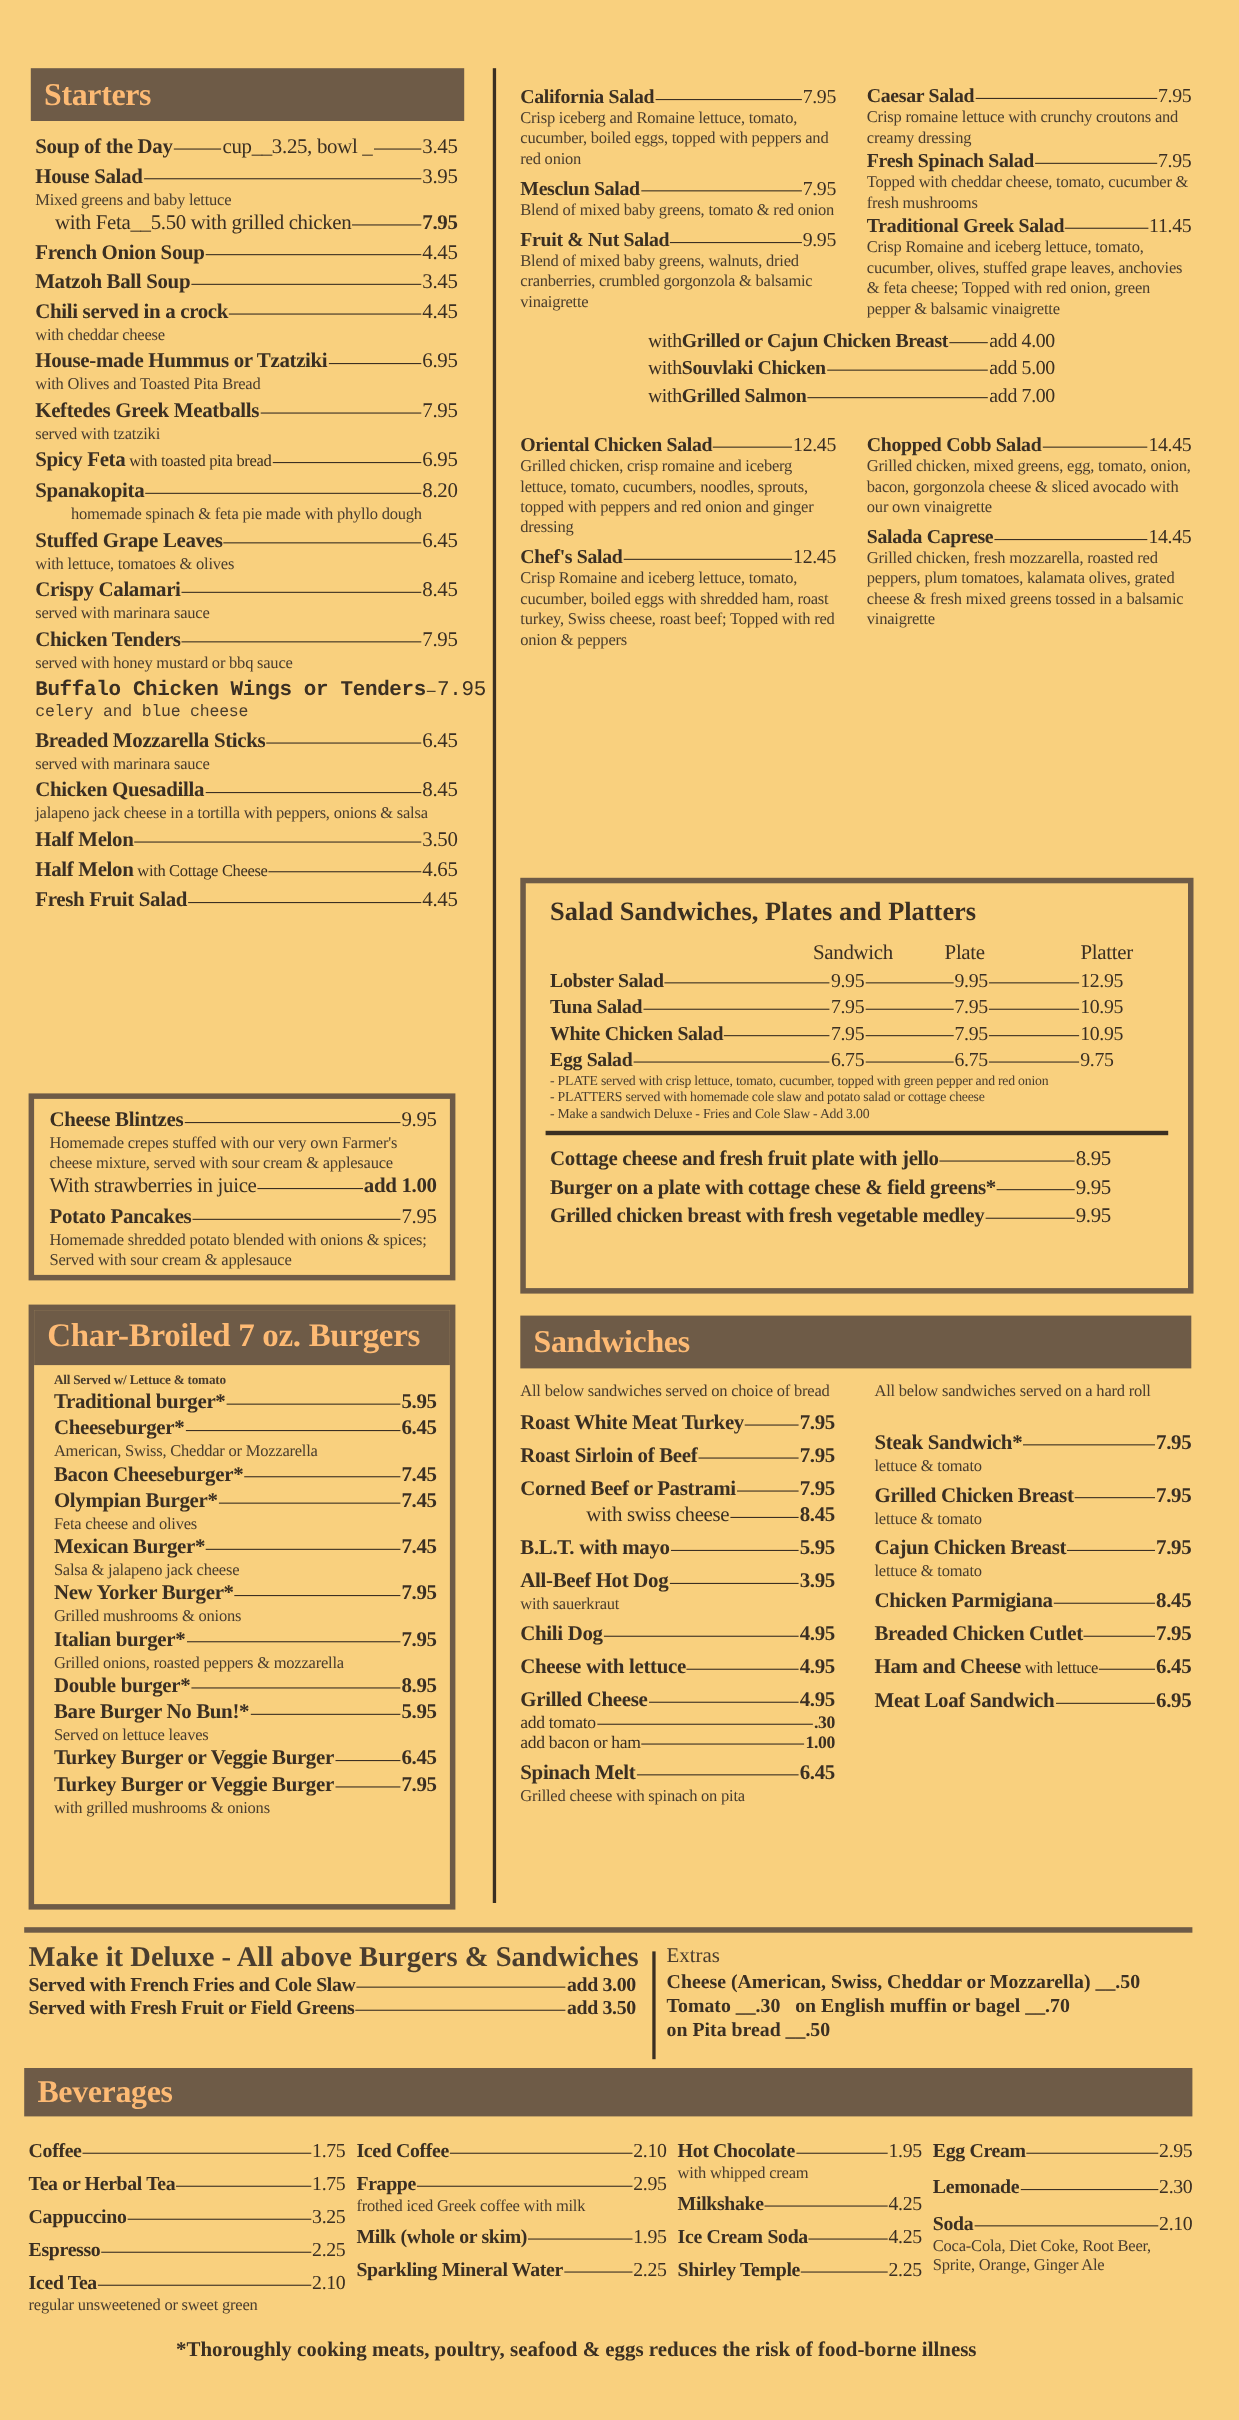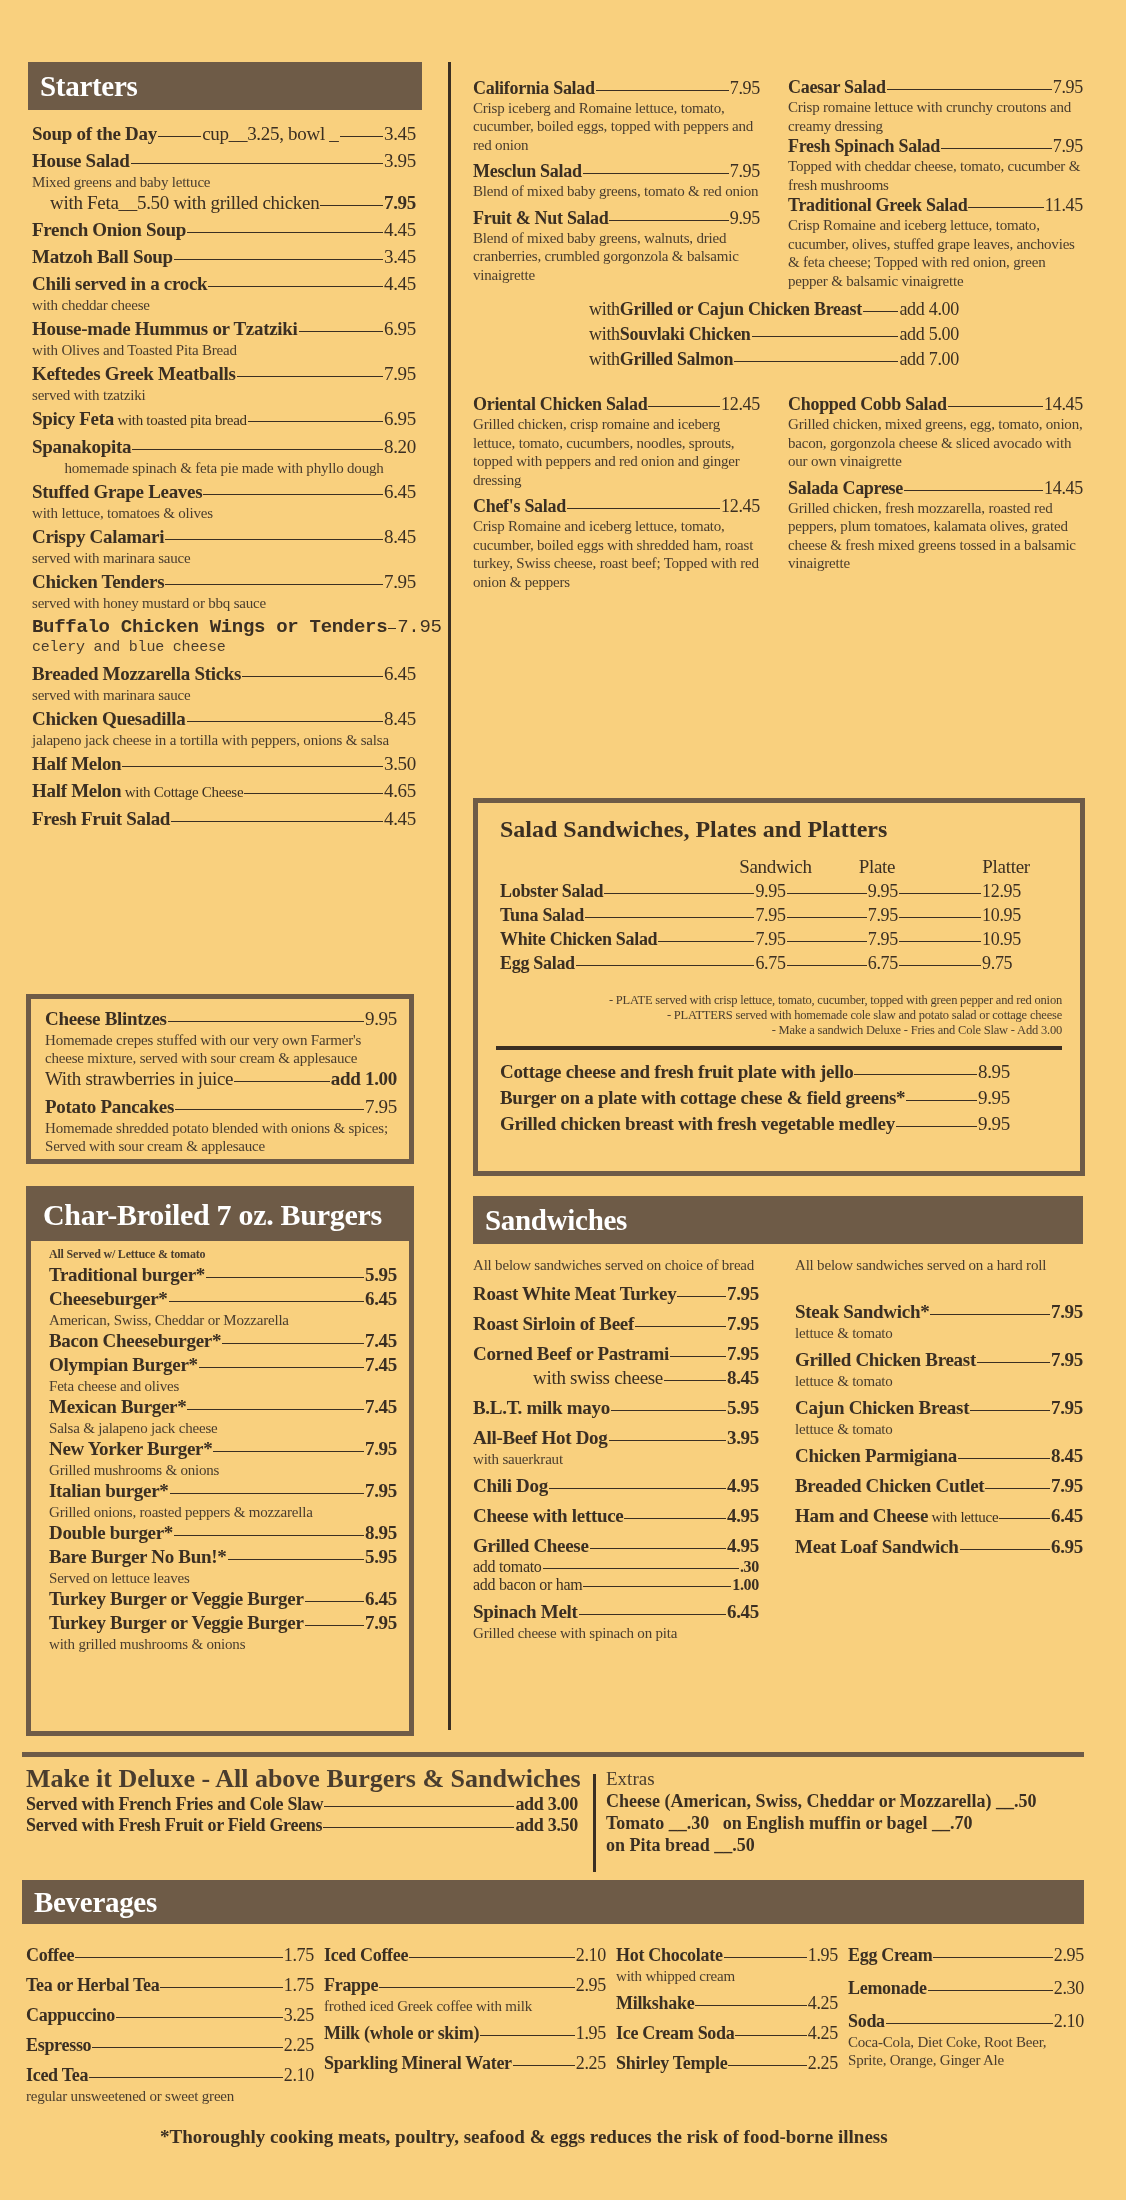--- a/index.html
+++ b/index.html
@@ -7,21 +7,21 @@
   body {
     background: #f9d07e;
     font-family: "Liberation Serif", "DejaVu Serif", serif;
     color: #3b2f22;
     position: relative;
     overflow: hidden;
   }
   .col { position: absolute; }
   .hdr {
     background: #6e5b47;
-    color: #ffffff;
+    color: #fdba74;
     font-weight: bold;
     font-size: 29px;
     padding: 4px 12px 6px 12px;
     height: 48px;
     line-height: 40px;
     letter-spacing: -0.3px;
   }
   .item { display: flex; align-items: baseline; font-weight: bold; font-size: 19px; line-height: 24px; letter-spacing: -0.3px; }
   .item .nm { white-space: nowrap; }
   .item .nm small { font-weight: normal; font-size: 15px; }
@@ -470,21 +470,21 @@
       <div class="item" style="font-size: 18px;">
         <span class="nm">Egg Salad</span>
         <span class="ln"></span>
         <span class="pr">6.75</span>
         <span class="ln" style="flex: 0 0 80px;"></span>
         <span class="pr">6.75</span>
         <span class="ln" style="flex: 0 0 82px;"></span>
         <span class="pr" style="width: 80px;">9.75</span>
       </div>
     </div>
-  <div id="ssp-notes" style="margin-top:18px;text-align:right;">
+  <div id="ssp-notes" style="margin-top:0;">
       <div class="desc" style="font-size: 12.5px; line-height: 15px;">- PLATE served with crisp lettuce, tomato, cucumber, topped with green pepper and red onion</div>
       <div class="desc" style="font-size: 12.5px; line-height: 15px;">- PLATTERS served with homemade cole slaw and potato salad or cottage cheese</div>
       <div class="desc" style="font-size: 12.5px; line-height: 15px;">- Make a sandwich Deluxe - Fries and Cole Slaw - Add 3.00</div>
     </div>
   <div style="height:4px; background:#3b2f22; margin:8px 0 10px -4px;"></div>
   <div id="ssp-plates" style="width:510px;">
       <div style="margin-bottom: 2px;">
         <div class="item">
           <span class="nm">Cottage cheese and fresh fruit plate with jello</span>
           <span class="ln"></span>
@@ -535,21 +535,21 @@
               <span class="pr b">7.95</span>
             </div>
             <div class="item" style="font-weight: normal; padding-left: 60px;">
               <span class="nm">with swiss cheese</span>
               <span class="ln"></span>
               <span class="pr b">8.45</span>
             </div>
           </div>
           <div style="margin-bottom: 6px;">
             <div class="item">
-              <span class="nm">B.L.T. milk mayo</span>
+              <span class="nm">B.L.T. with mayo</span>
               <span class="ln"></span>
               <span class="pr b">5.95</span>
             </div>
           </div>
           <div style="margin-bottom: 6px;">
             <div class="item">
               <span class="nm">All-Beef Hot Dog</span>
               <span class="ln"></span>
               <span class="pr b">3.95</span>
             </div>

